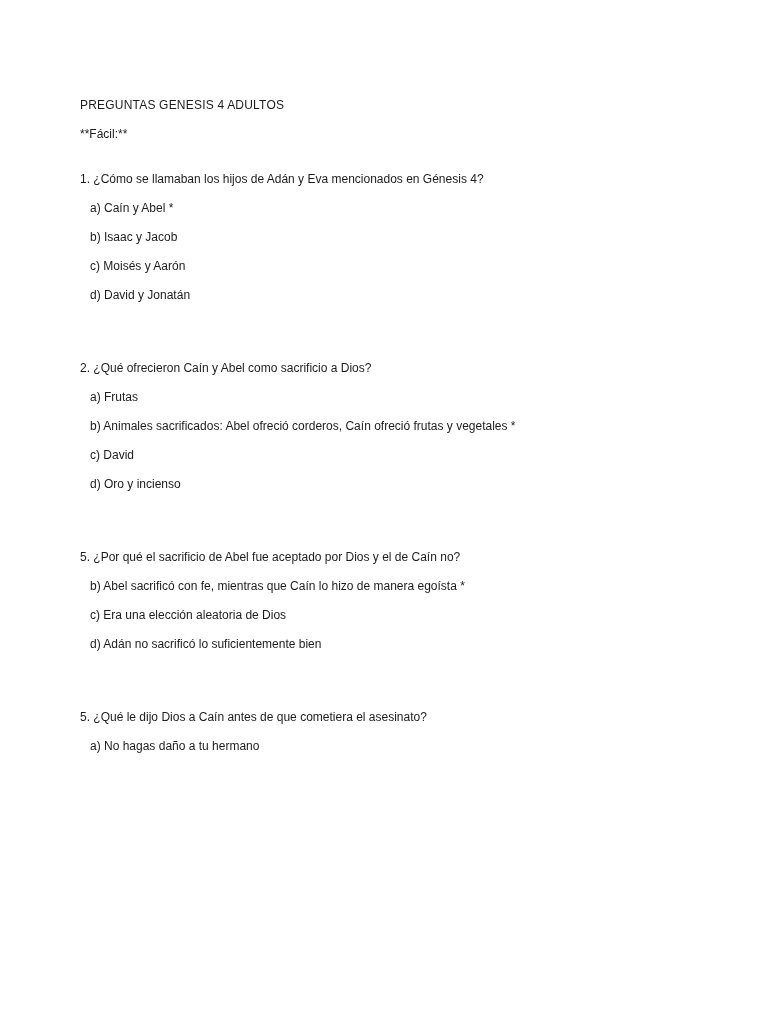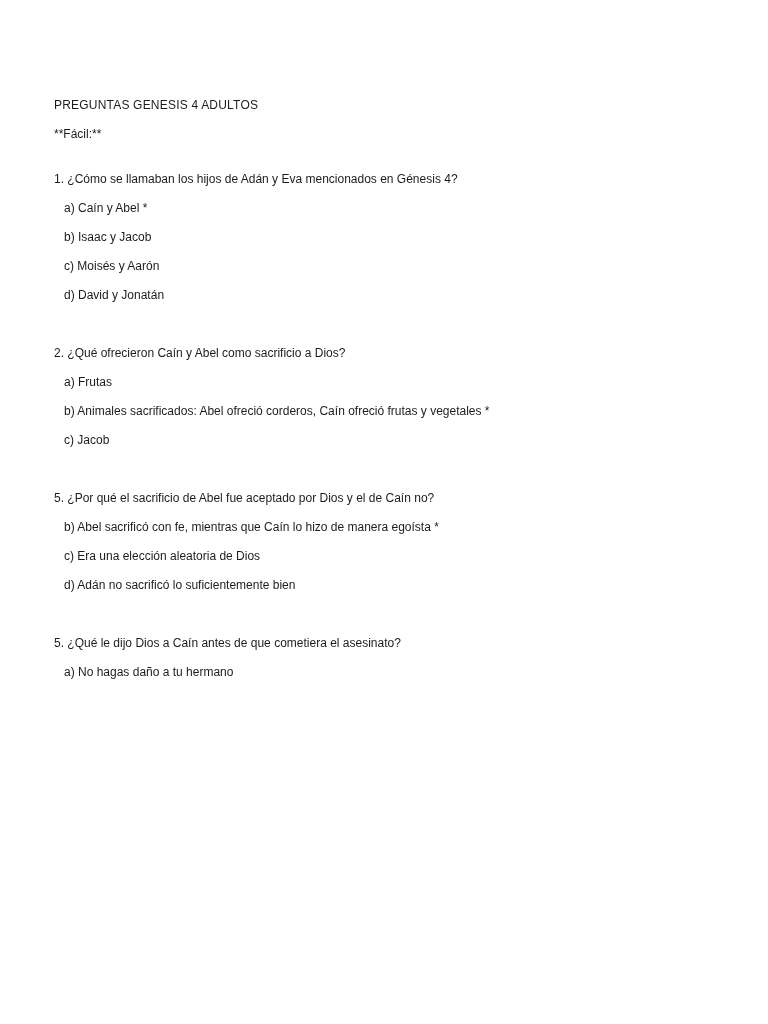--- a/index.html
+++ b/index.html
@@ -11,38 +11,38 @@
     width: 768px;
     height: 1024px;
     overflow: hidden;
     font-family: "Liberation Sans", sans-serif;
     color: #1c1c1c;
   }
   .page {
     box-sizing: border-box;
     width: 644px;
     height: 1024px;
-    padding: 91px 70px 0 54px;
+    padding: 91px 70px 0 80px;
     background: #ffffff;
   }
   .line {
     margin: 0;
     font-size: 12px;
     line-height: 29px;
     font-weight: 400;
     white-space: pre-wrap;
   }
   .title {
     letter-spacing: 0.2px;
   }
   .option {
     padding-left: 10px;
   }
   .question-block {
-    margin-top: 29px;
+    margin-top: 44px;
   }
   .question-block:first-child {
     margin-top: 16px;
   }
 </style>
 </head>
 <body>
 
 <div class="page">
   <p class="line title">PREGUNTAS GENESIS 4 ADULTOS</p>
@@ -52,21 +52,22 @@
         <p class="line question">1. ¿Cómo se llamaban los hijos de Adán y Eva mencionados en Génesis 4?</p>
         <p class="line option">a) Caín y Abel *</p>
         <p class="line option">b) Isaac y Jacob</p>
         <p class="line option">c) Moisés y Aarón</p>
         <p class="line option">d) David y Jonatán</p>
       </div>
       <div class="question-block">
         <p class="line question">2. ¿Qué ofrecieron Caín y Abel como sacrificio a Dios?</p>
         <p class="line option">a) Frutas</p>
         <p class="line option">b) Animales sacrificados: Abel ofreció corderos, Caín ofreció frutas y vegetales *</p>
-        <p class="line option">c) Jacob</p>
+        <p class="line option">c) David</p>
+        <p class="line option">d) Oro y incienso</p>
       </div>
       <div class="question-block">
         <p class="line question">5. ¿Por qué el sacrificio de Abel fue aceptado por Dios y el de Caín no?</p>
         <p class="line option">b) Abel sacrificó con fe, mientras que Caín lo hizo de manera egoísta *</p>
         <p class="line option">c) Era una elección aleatoria de Dios</p>
         <p class="line option">d) Adán no sacrificó lo suficientemente bien</p>
       </div>
       <div class="question-block">
         <p class="line question">5. ¿Qué le dijo Dios a Caín antes de que cometiera el asesinato?</p>
         <p class="line option">a) No hagas daño a tu hermano</p>

